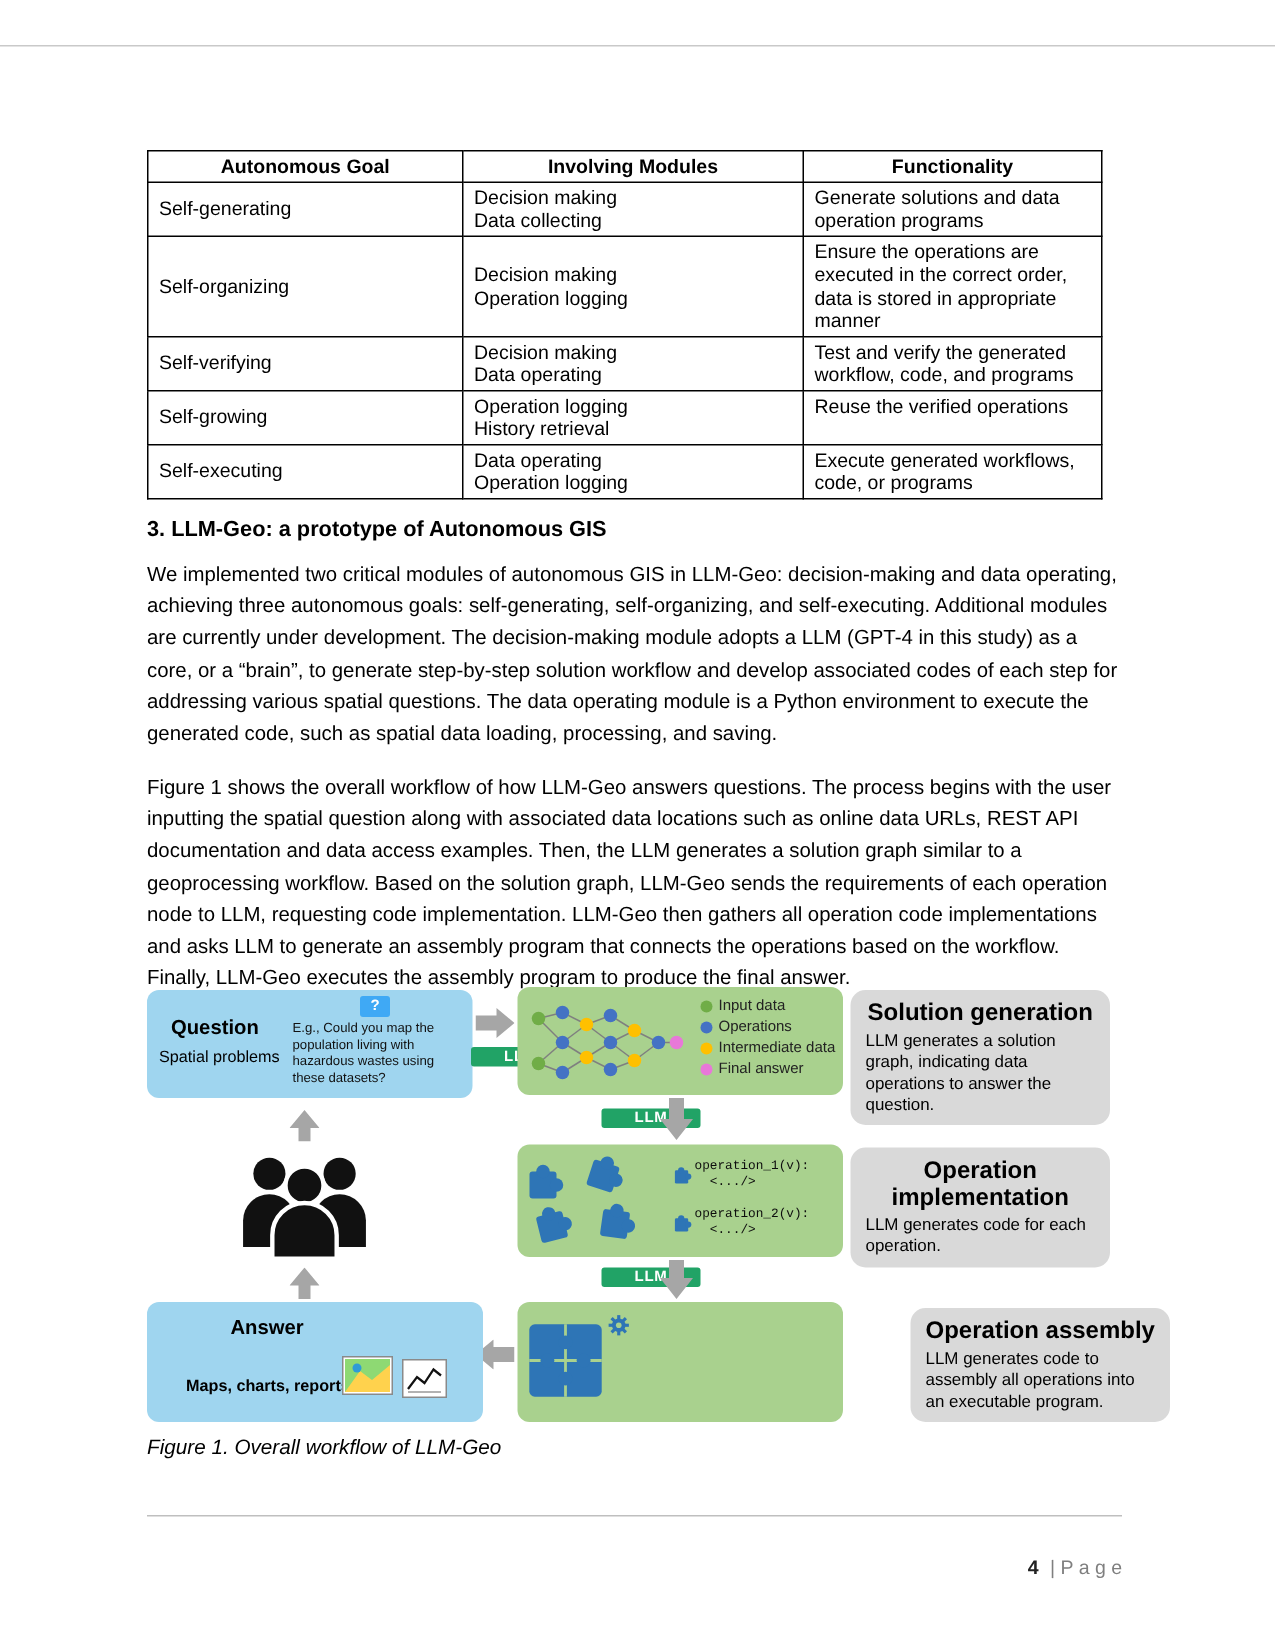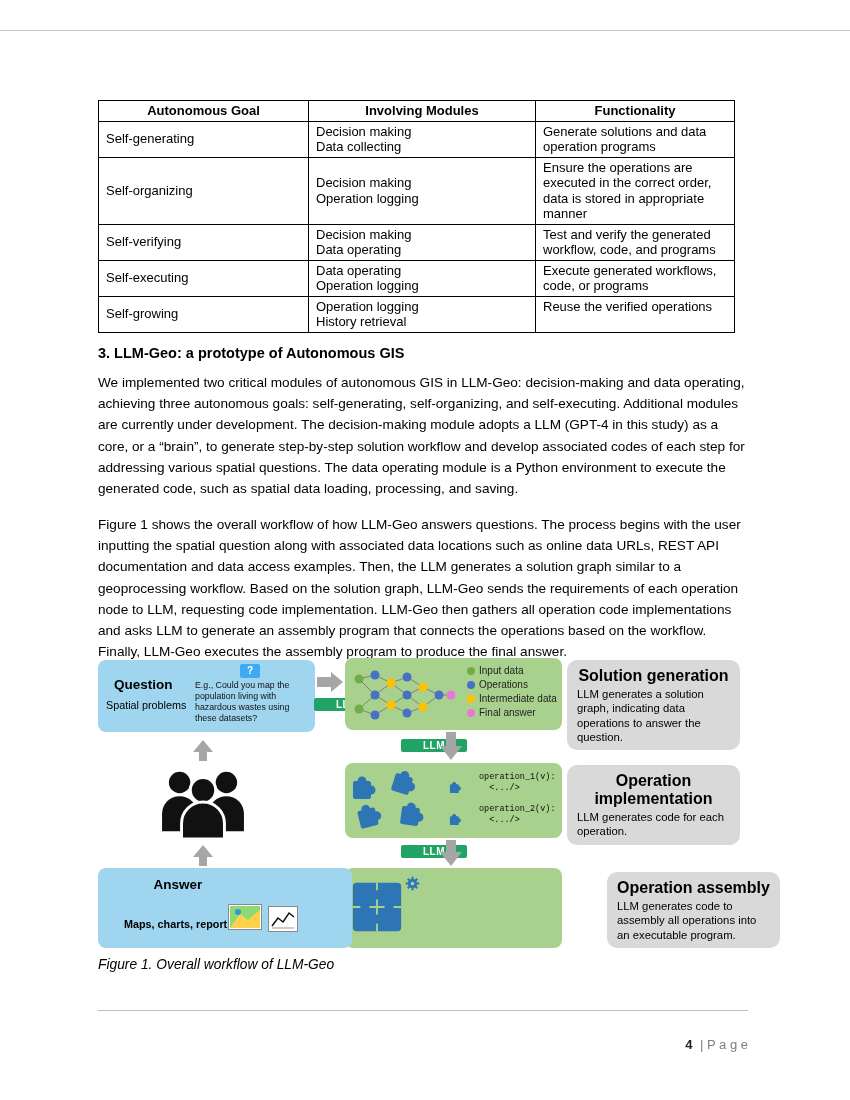--- a/index.html
+++ b/index.html
@@ -39,40 +39,40 @@
   .q-title { position:absolute; left:16px; top:17px; font-weight:700; font-size:13.5px; }
   .q-sub   { position:absolute; left:8px;  top:39px; font-size:10.8px; }
   .q-example { position:absolute; left:94px; top:3px; width:120px; height:66px; }
   .q-badge { position:absolute; left:48px; top:1px; width:20px; height:14px; background:#3fa9f5;
     color:#fff; font-size:10px; font-weight:700; text-align:center; line-height:14px; border-radius:2px; }
   .q-ex-text { position:absolute; left:3px; top:17px; width:114px; font-size:8.8px; line-height:11px; color:#111; }
 
   .sbox { left:247px; top:3px;   width:217px; height:72px; }
   .pbox { left:247px; top:108px; width:217px; height:75px; }
   .mbox { left:247px; top:213px; width:217px; height:80px; }
-  .abox { left:0;     top:213px; width:254px; height:80px; }
+  .abox { left:0;     top:213px; width:224px; height:80px; }
 
   .a-title { position:absolute; left:0; top:9px; width:160px; text-align:center; font-weight:700; font-size:13.5px; }
   .a-sub   { position:absolute; left:26px; top:50px; font-size:10.8px;font-weight:bold; }
 
   .legend { position:absolute; left:122px; top:7px; }
   .leg-row { display:flex; align-items:center; gap:4px; margin-bottom:3px; }
   .dot { width:8px; height:8px; border-radius:50%; flex:0 0 auto; }
   .leg-label { font-size:10px; color:#222; }
 
   .llm { position:absolute; background:#21a366; color:#fff; font-size:10px; font-weight:700;
     padding:1px 22px; border-radius:2px; letter-spacing:.5px; }
 
   .step { position:absolute; left:469px; width:173px; background:#d9d9d9; border-radius:10px; padding:7px 10px 6px; }
   .step-title { font-weight:700; font-size:16px; text-align:center; margin-bottom:2px; }
   .step-text  { font-size:11.3px; line-height:14.3px; }
 
   .arr { position:absolute; }
 
-  .op-row  { position:absolute; display:flex; gap:16px; align-items:flex-end; }
+  .op-row  { position:absolute; display:flex; gap:0; align-items:center; }
   .asm-row { position:absolute; left:60px; top:8px; display:flex; gap:3px; align-items:flex-start; }
   .code { font-family:"Liberation Mono", monospace; font-size:8.5px; line-height:11px;
     white-space:pre; color:#0d0d0d; }
 
   
   .footer-rule { position:absolute; left:98px; top:1010px; width:650px; height:1px; background:#bfbfbf; }
   .footer { position:absolute; left:98px; top:1037px; width:650px; text-align:right; font-size:13px; }
   .pg-num { font-weight:700; color:#222; }
   .pg-label { color:#7f7f7f; margin-left:4px; }
 </style>
@@ -107,30 +107,30 @@
 Operation logging</td>
       <td class="c3">Ensure the operations are executed in the correct order, data is stored in appropriate manner</td>
     </tr>
     <tr>
       <td class="c1">Self-verifying</td>
       <td class="c2 pre">Decision making
 Data operating</td>
       <td class="c3">Test and verify the generated workflow, code, and programs</td>
     </tr>
     <tr>
+      <td class="c1">Self-growing</td>
+      <td class="c2 pre">Operation logging
+History retrieval</td>
+      <td class="c3">Reuse the verified operations</td>
+    </tr>
+    <tr>
       <td class="c1">Self-executing</td>
       <td class="c2 pre">Data operating
 Operation logging</td>
       <td class="c3">Execute generated workflows, code, or programs</td>
-    </tr>
-    <tr>
-      <td class="c1">Self-growing</td>
-      <td class="c2 pre">Operation logging
-History retrieval</td>
-      <td class="c3">Reuse the verified operations</td>
     </tr>
   </tbody>
 </table>
 
 <h2 class="sec-heading">3. LLM-Geo: a prototype of Autonomous GIS</h2>
 <p class="body-para p1">We implemented two critical modules of autonomous GIS in LLM-Geo: decision-making and data operating, achieving three autonomous goals: self-generating, self-organizing, and self-executing. Additional modules are currently under development. The decision-making module adopts a LLM (GPT-4 in this study) as a core, or a “brain”, to generate step-by-step solution workflow and develop associated codes of each step for addressing various spatial questions. The data operating module is a Python environment to execute the generated code, such as spatial data loading, processing, and saving.</p>
 <p class="body-para p2">Figure 1 shows the overall workflow of how LLM-Geo answers questions. The process begins with the user inputting the spatial question along with associated data locations such as online data URLs, REST API documentation and data access examples. Then, the LLM generates a solution graph similar to a geoprocessing workflow. Based on the solution graph, LLM-Geo sends the requirements of each operation node to LLM, requesting code implementation. LLM-Geo then gathers all operation code implementations and asks LLM to generate an assembly program that connects the operations based on the workflow. Finally, LLM-Geo executes the assembly program to produce the final answer.</p>
 
 <div class="figure">
 

